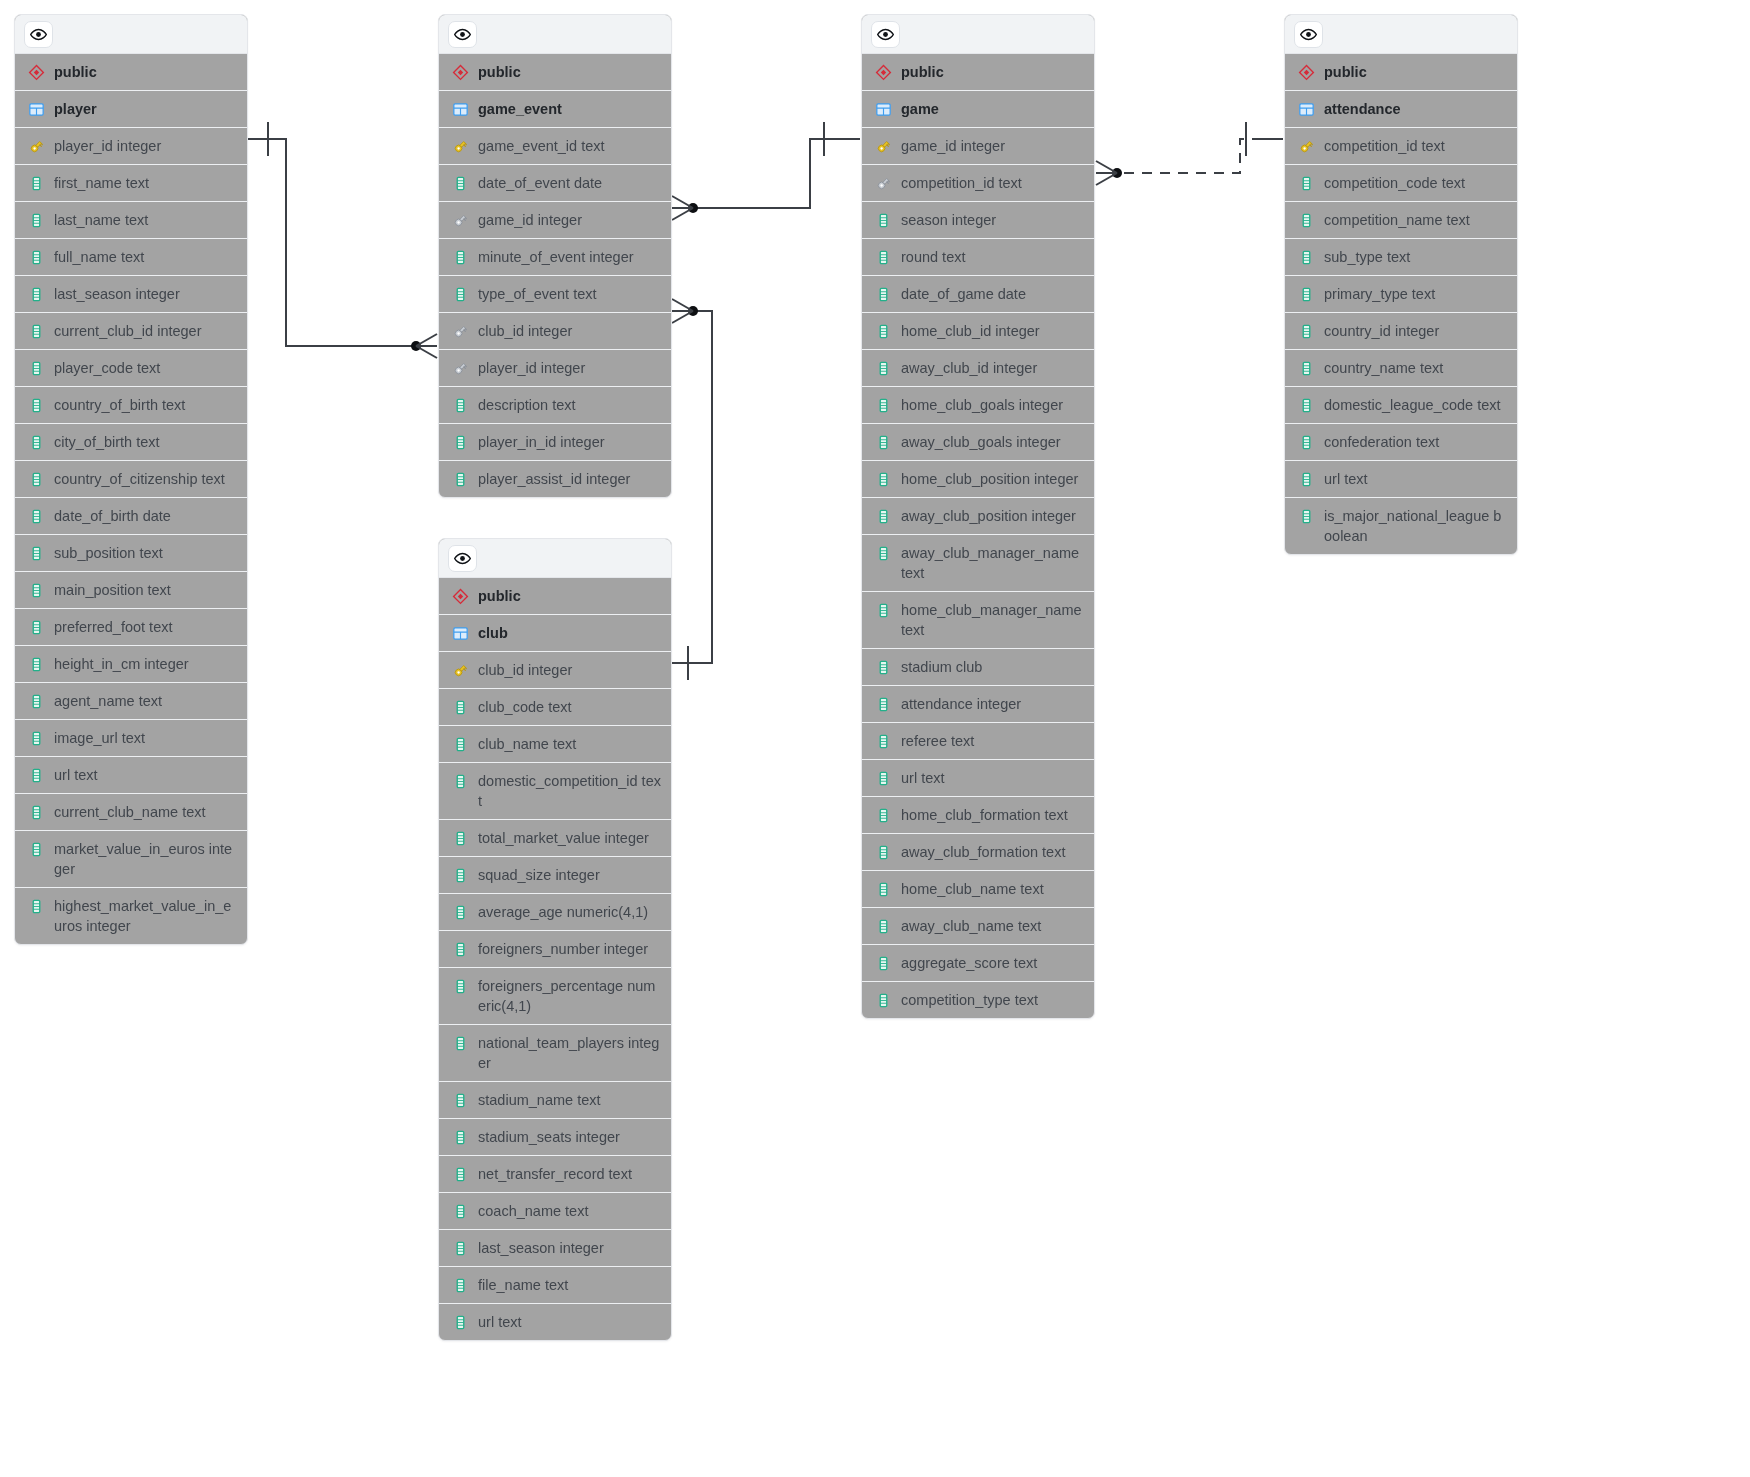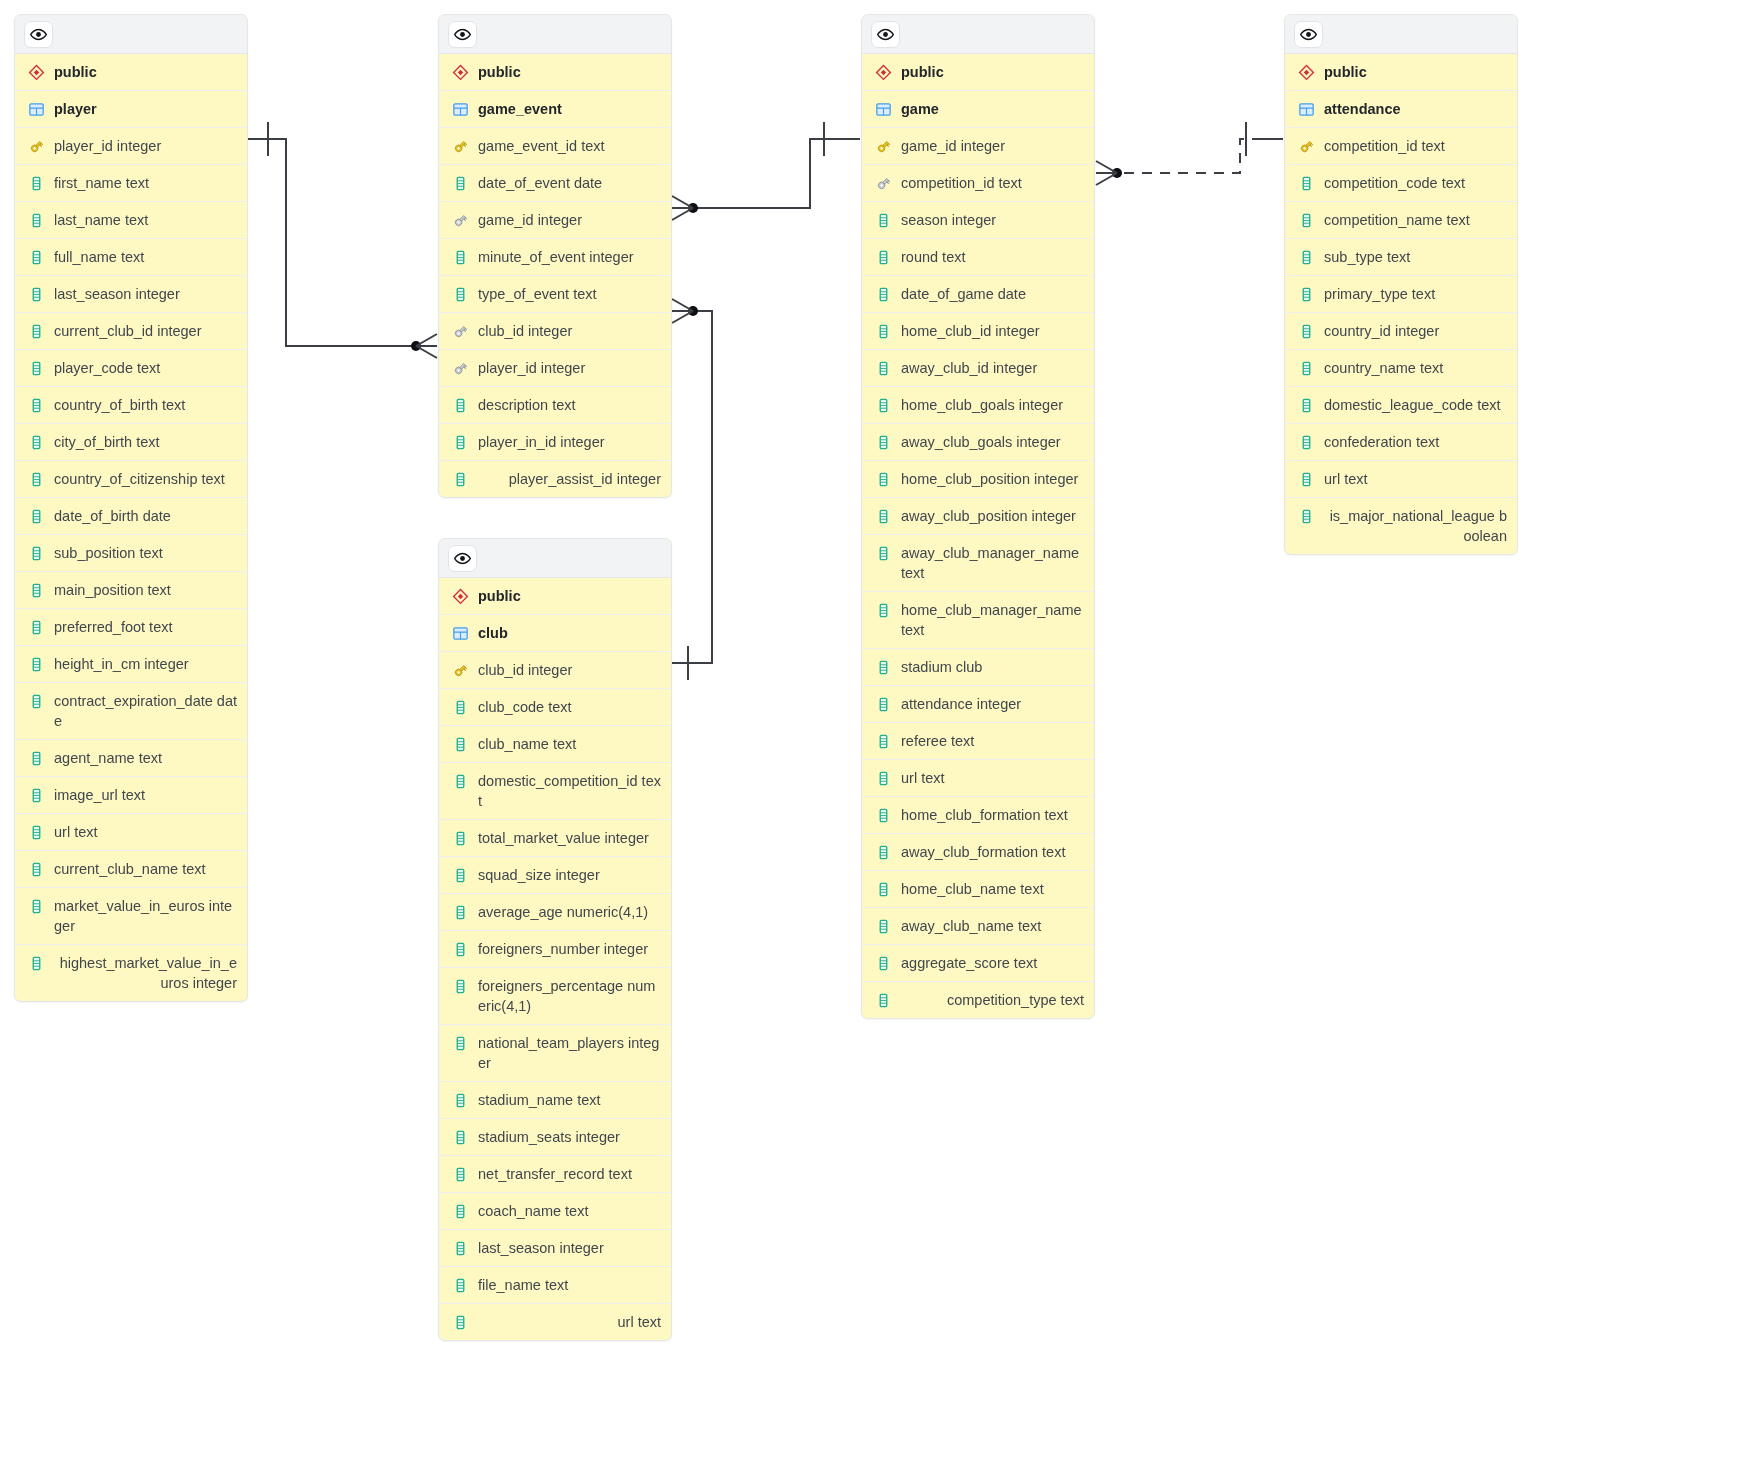--- a/index.html
+++ b/index.html
@@ -10,21 +10,21 @@
     font-family:"Liberation Sans", sans-serif;
     position:relative;
     overflow:hidden;
   }
   #canvas { position:absolute; inset:0; }
 
   svg.links { position:absolute; left:0; top:0; width:1750px; height:1477px; pointer-events:none; }
 
   .table-card {
     position:absolute;
-    background:#fef9c3;
+    background:#a3a3a3;
     border:1px solid #e4e6ea;
     border-radius:7px;
     box-shadow:0 1px 2px rgba(16,24,40,0.05);
     overflow:hidden;
   }
   .card-head {
     height:39px;
     background:#f1f3f5;
     border-bottom:1px solid #e4e6ea;
     display:flex; align-items:center;
@@ -41,21 +41,21 @@
     display:flex;
     align-items:flex-start;
     gap:9px;
     padding:8px 10px 8px 12px;
     border-bottom:1px solid #edeff2;
     min-height:34px;
     font-size:14.5px;
     color:#41464d;
     line-height:20px;
   }
-  .row:last-child { border-bottom:none;text-align:right; }
+  .row:last-child { border-bottom:none; }
   .row .ic { flex:0 0 auto; width:18px; height:20px; display:flex; align-items:center; justify-content:center; }
   .row .lbl { flex:1 1 auto; word-break:break-all; }
   .row.meta { font-weight:bold; color:#23272c; }
   .row.meta .lbl { word-break:normal; }
 </style>
 </head>
 <body>
 
 <div id="canvas">
 
@@ -276,29 +276,20 @@
         </span>
         <span class="lbl">height_in_cm integer</span>
       </div>
       <div class="row">
         <span class="ic">
           <svg width="17" height="17" viewBox="0 0 24 24" aria-hidden="true">
             <rect x="7.4" y="3.4" width="9.2" height="17.2" rx="1.5" fill="#e6f7f1" stroke="#23b08a" stroke-width="1.9"></rect>
             <path d="M7.4 8.1h9.2M7.4 12h9.2M7.4 15.9h9.2" stroke="#23b08a" stroke-width="1.25" fill="none"></path>
           </svg>
         </span>
-        <span class="lbl">contract_expiration_date date</span>
-      </div>
-      <div class="row">
-        <span class="ic">
-          <svg width="17" height="17" viewBox="0 0 24 24" aria-hidden="true">
-            <rect x="7.4" y="3.4" width="9.2" height="17.2" rx="1.5" fill="#e6f7f1" stroke="#23b08a" stroke-width="1.9"></rect>
-            <path d="M7.4 8.1h9.2M7.4 12h9.2M7.4 15.9h9.2" stroke="#23b08a" stroke-width="1.25" fill="none"></path>
-          </svg>
-        </span>
         <span class="lbl">agent_name text</span>
       </div>
       <div class="row">
         <span class="ic">
           <svg width="17" height="17" viewBox="0 0 24 24" aria-hidden="true">
             <rect x="7.4" y="3.4" width="9.2" height="17.2" rx="1.5" fill="#e6f7f1" stroke="#23b08a" stroke-width="1.9"></rect>
             <path d="M7.4 8.1h9.2M7.4 12h9.2M7.4 15.9h9.2" stroke="#23b08a" stroke-width="1.25" fill="none"></path>
           </svg>
         </span>
         <span class="lbl">image_url text</span>

